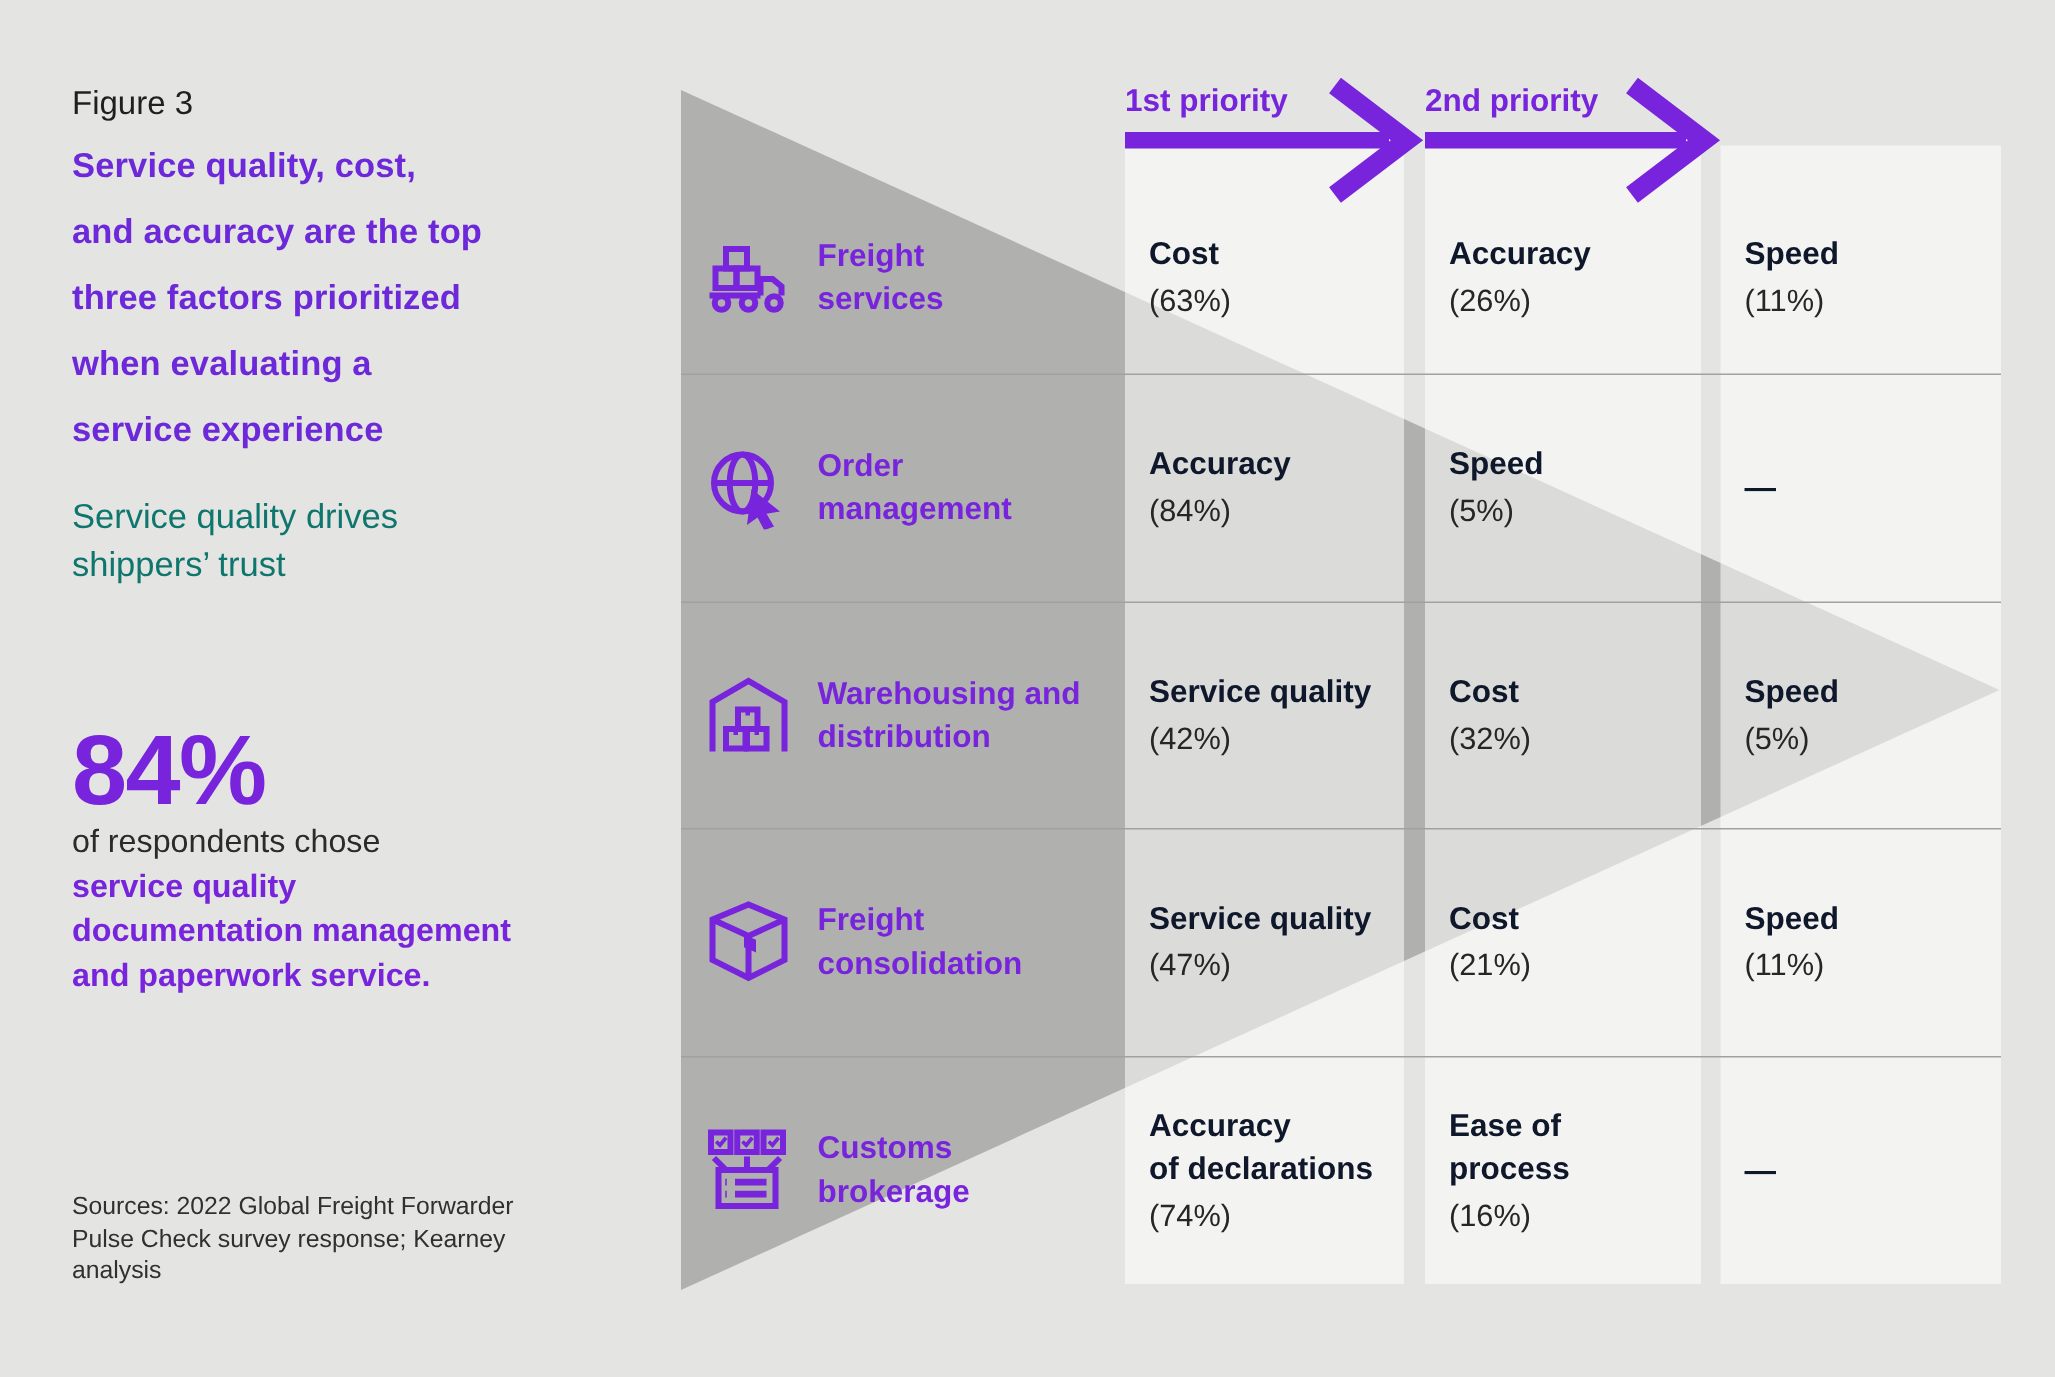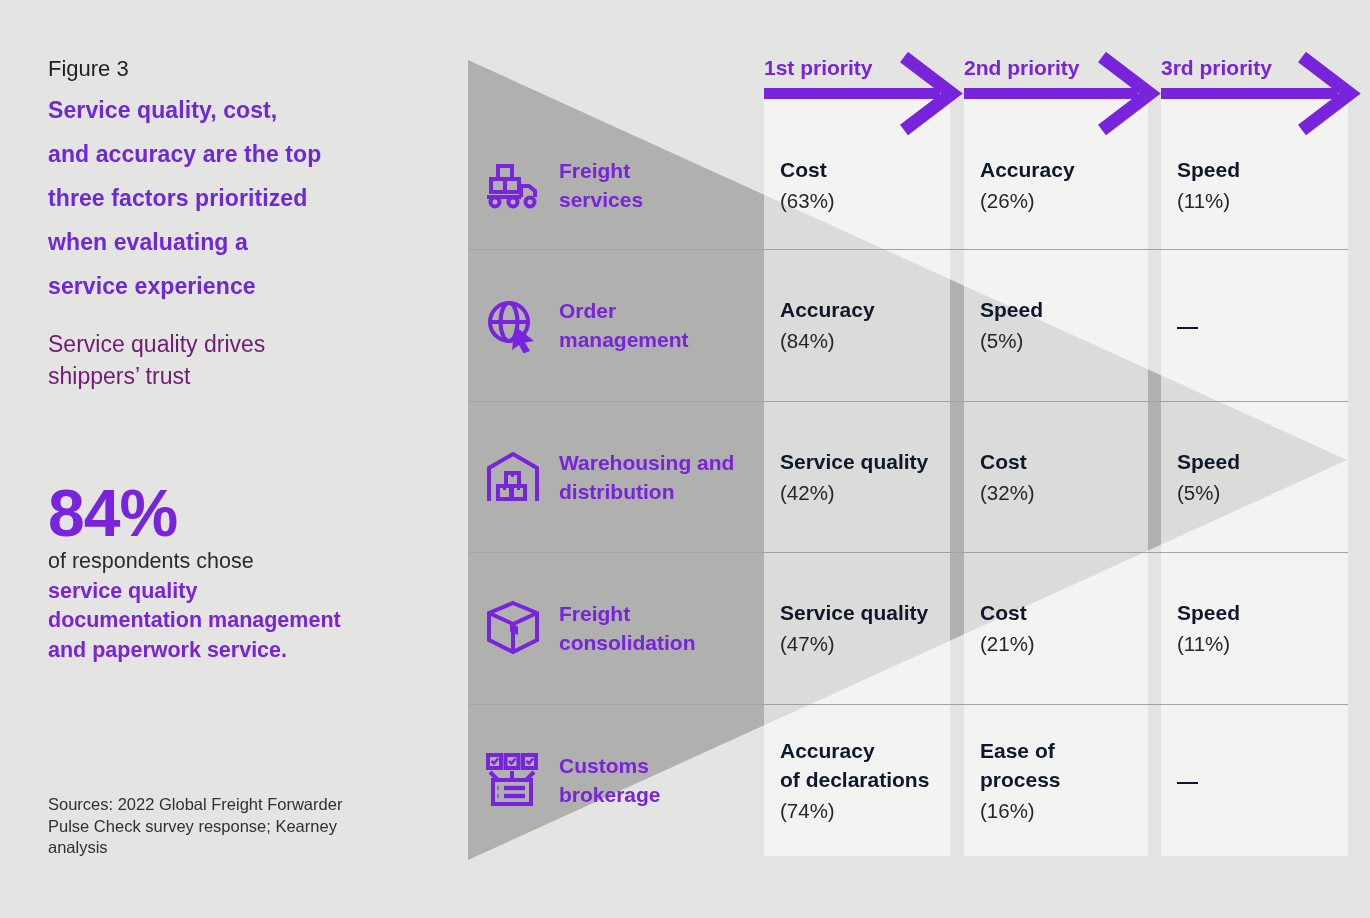--- a/index.html
+++ b/index.html
@@ -5,32 +5,32 @@
   * { margin:0; padding:0; box-sizing:border-box; }
   html,body { width:1370px; height:918px; overflow:hidden; }
   body { font-family:"Liberation Sans","DejaVu Sans",sans-serif; background:#e4e4e2; }
   .page { position:relative; width:1370px; height:918px; background:#e4e4e2; }
 
   
   .left { position:absolute; left:48px; top:0; width:370px; height:918px; }
   .fig-label { position:absolute; top:56px; font-size:22px; color:#1f1f1f; }
   .fig-title { position:absolute; top:88px; font-size:23px; font-weight:bold; color:#6d28d9;
                line-height:44px; white-space:pre-line; letter-spacing:.1px; }
-  .subtitle  { position:absolute; top:328px; font-size:23px; color:#701a75;
+  .subtitle  { position:absolute; top:328px; font-size:23px; color:#0f766e;
                line-height:32px; white-space:pre-line; }
   .stat-value{ position:absolute; top:482px; font-size:66px; font-weight:bold; color:#7823dc;
                letter-spacing:-1px; line-height:62px; }
   .stat-desc { position:absolute; top:547px; width:330px; font-size:21.5px; color:#2b2b2b;
                line-height:29.5px; white-space:pre-line; }
   .stat-desc .em { color:#7823dc; font-weight:bold; }
   .sources   { position:absolute; top:794px; font-size:16.5px; color:#303030;
                line-height:21.5px; white-space:pre-line; }
 
   
-  .tbl { position:absolute; left:468px; top:60px; width:880px; height:800px; }
+  .tbl { position:absolute; left:454px; top:60px; width:880px; height:800px; }
   .triangle { position:absolute; left:0; top:0; z-index:1; }
   .colbg { position:absolute; top:37px; height:759px; background:rgba(255,255,255,0.55); z-index:2; }
   .colbg.c1 { left:296px; width:186px; }
   .colbg.c2 { left:496px; width:184px; }
   .colbg.c3 { left:693px; width:187px; }
   .divider { position:absolute; left:0; width:880px; height:1px; background:#a1a19f; z-index:5; }
   .d1 { top:189px; } .d2 { top:341px; } .d3 { top:492px; } .d4 { top:644px; }
 
   
   .hdr { position:absolute; top:-8px; width:200px; height:104px; z-index:4; }
@@ -101,27 +101,20 @@
       </svg>
       <div class="hdr-label">1st priority</div>
     </div>
     <div class="hdr h2">
       <svg width="200" height="96" viewBox="0 0 200 96">
         <rect x="0" y="36" width="174" height="11" fill="#7823dc"></rect>
         <polyline points="138,5 186,41.5 138,78" stroke="#7823dc" stroke-width="13" fill="none"></polyline>
       </svg>
       <div class="hdr-label">2nd priority</div>
     </div>
-    <div class="hdr h3">
-      <svg width="200" height="96" viewBox="0 0 200 96">
-        <rect x="0" y="36" width="177" height="11" fill="#7823dc"></rect>
-        <polyline points="141,5 189,41.5 141,78" stroke="#7823dc" stroke-width="13" fill="none"></polyline>
-      </svg>
-      <div class="hdr-label">3rd priority</div>
-    </div>
 
     <div class="rowlab r1">
       <svg class="ic icon-svg" width="58" height="52" viewBox="0 0 58 52">
         <rect x="7" y="20" width="14" height="13"></rect>
           <rect x="21" y="20" width="14" height="13"></rect>
           <rect x="14" y="7" width="14" height="13"></rect>
         <path d="M3 38 H37 M37 38 V27 H45 L51 32 V38"></path>
         <circle cx="11" cy="43" r="4.5"></circle>
           <circle cx="29" cy="43" r="4.5"></circle>
           <circle cx="46" cy="43" r="4.5"></circle>

